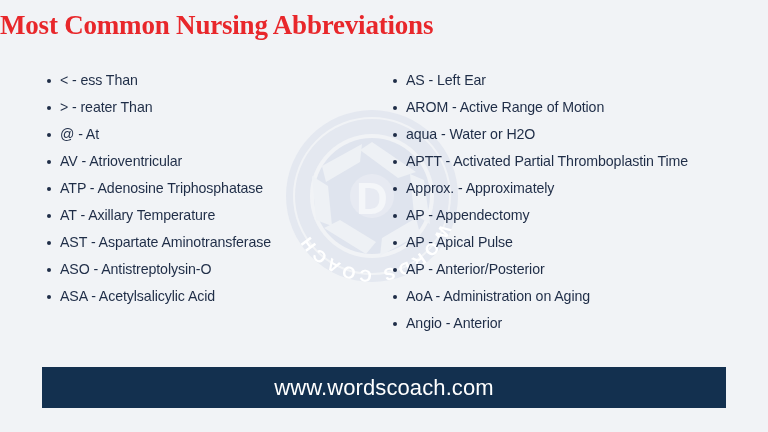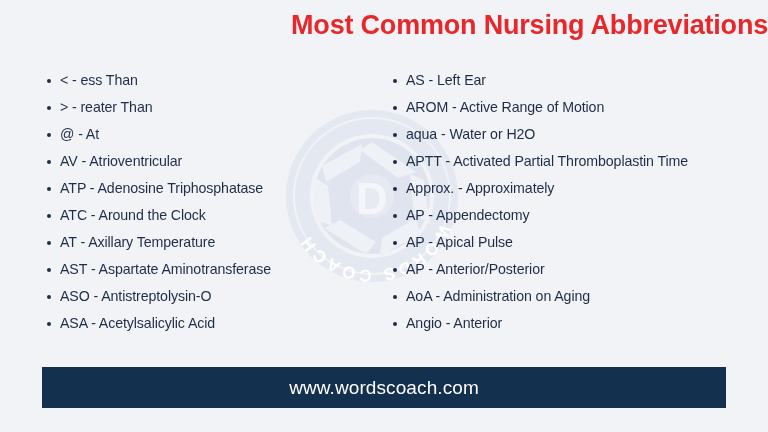--- a/index.html
+++ b/index.html
@@ -32,27 +32,28 @@
     z-index: 0;
   }
   .watermark svg { display: block; width: 188px; height: 188px; }
 
   
   .title {
     position: absolute;
     top: 10px;
     left: 0;
     width: 768px;
-    text-align: right;
+    text-align: left;
     font-size: 27px;
     font-weight: bold;
     letter-spacing: -0.2px;
     color: #e8272b;
     z-index: 2;
     white-space: nowrap;
+    font-family: Liberation Serif, serif;
   }
 
   
   .columns {
     position: absolute;
     top: 70px;
     left: 0;
     width: 712px;
     height: 285px;
     z-index: 2;
@@ -97,21 +98,21 @@
     width: 684px;
     height: 41px;
     background: #13304f;
     display: flex;
     align-items: center;
     justify-content: center;
     z-index: 2;
   }
   .footer-text {
     color: #ffffff;
-    font-size: 19px;
+    font-size: 22px;
     letter-spacing: 0.1px;
     text-align: center;
   }
 </style>
 </head>
 <body>
 
 <div class="poster">
 
   <div class="watermark">
@@ -143,21 +144,20 @@
 
   <div class="columns">
 
     <div class="col col-left">
       <ul class="abbr-list">
         <li>&lt; - ess Than</li>
         <li>&gt; - reater Than</li>
         <li>@ - At</li>
         <li>AV - Atrioventricular</li>
         <li>ATP - Adenosine Triphosphatase</li>
-        <li>ATC - Around the Clock</li>
         <li>AT - Axillary Temperature</li>
         <li>AST - Aspartate Aminotransferase</li>
         <li>ASO - Antistreptolysin-O</li>
         <li>ASA - Acetylsalicylic Acid</li>
       </ul>
     </div>
 
     <div class="col col-right">
       <ul class="abbr-list">
         <li>AS - Left Ear</li>

